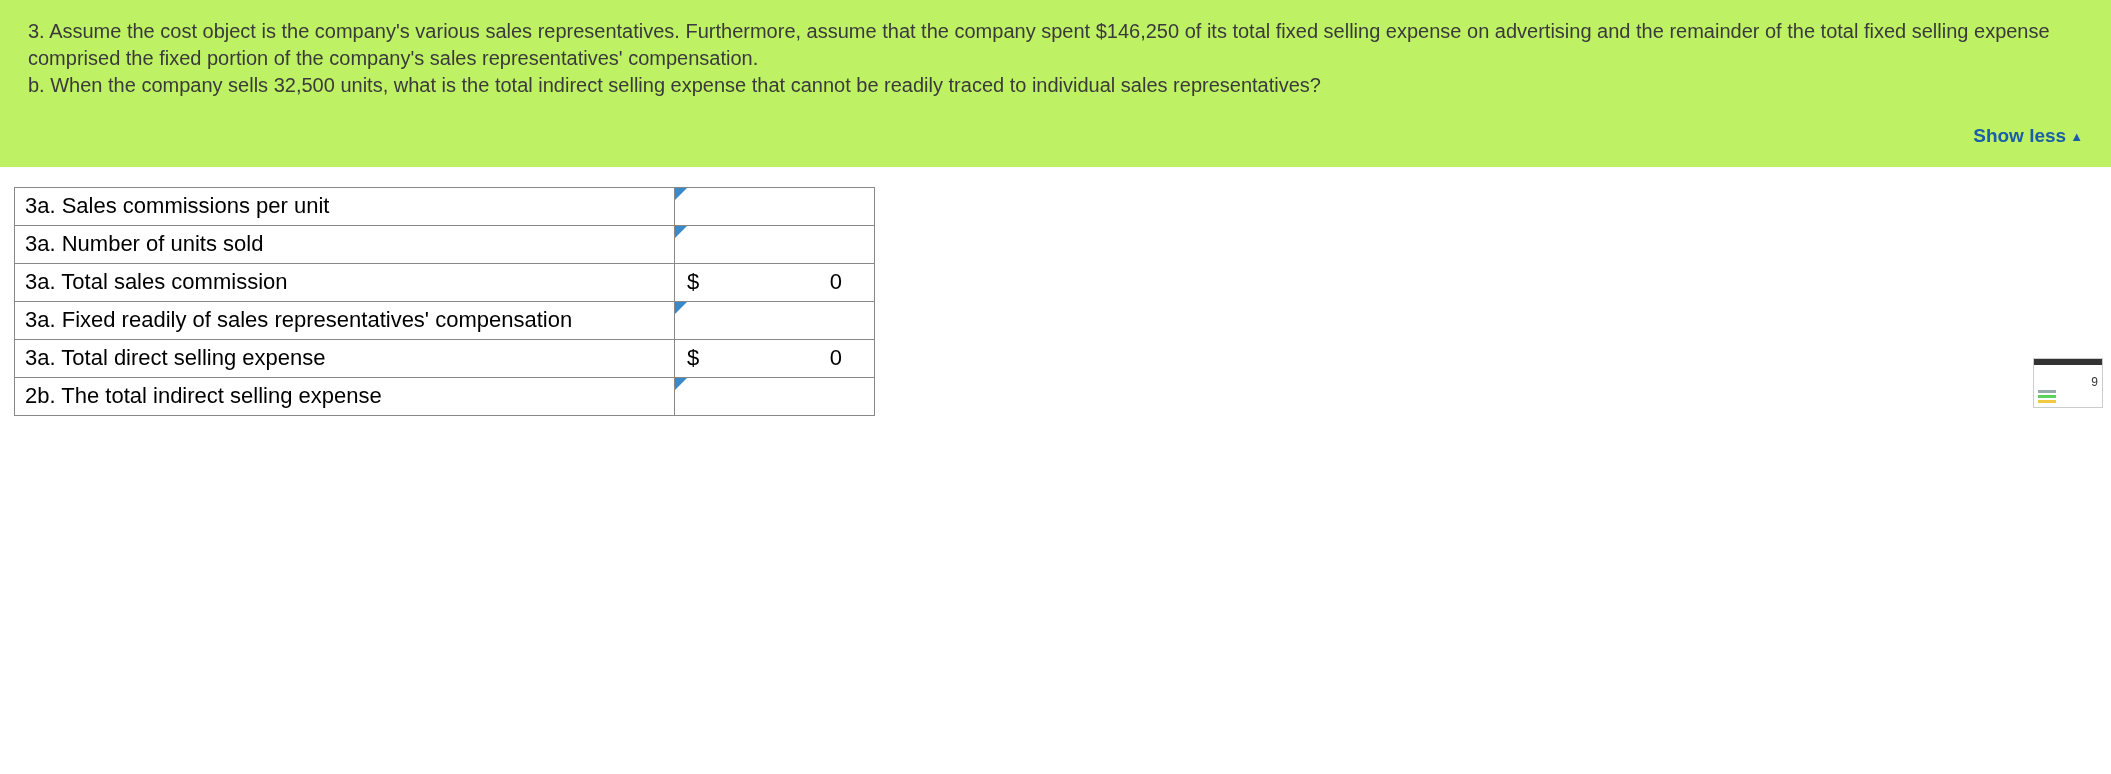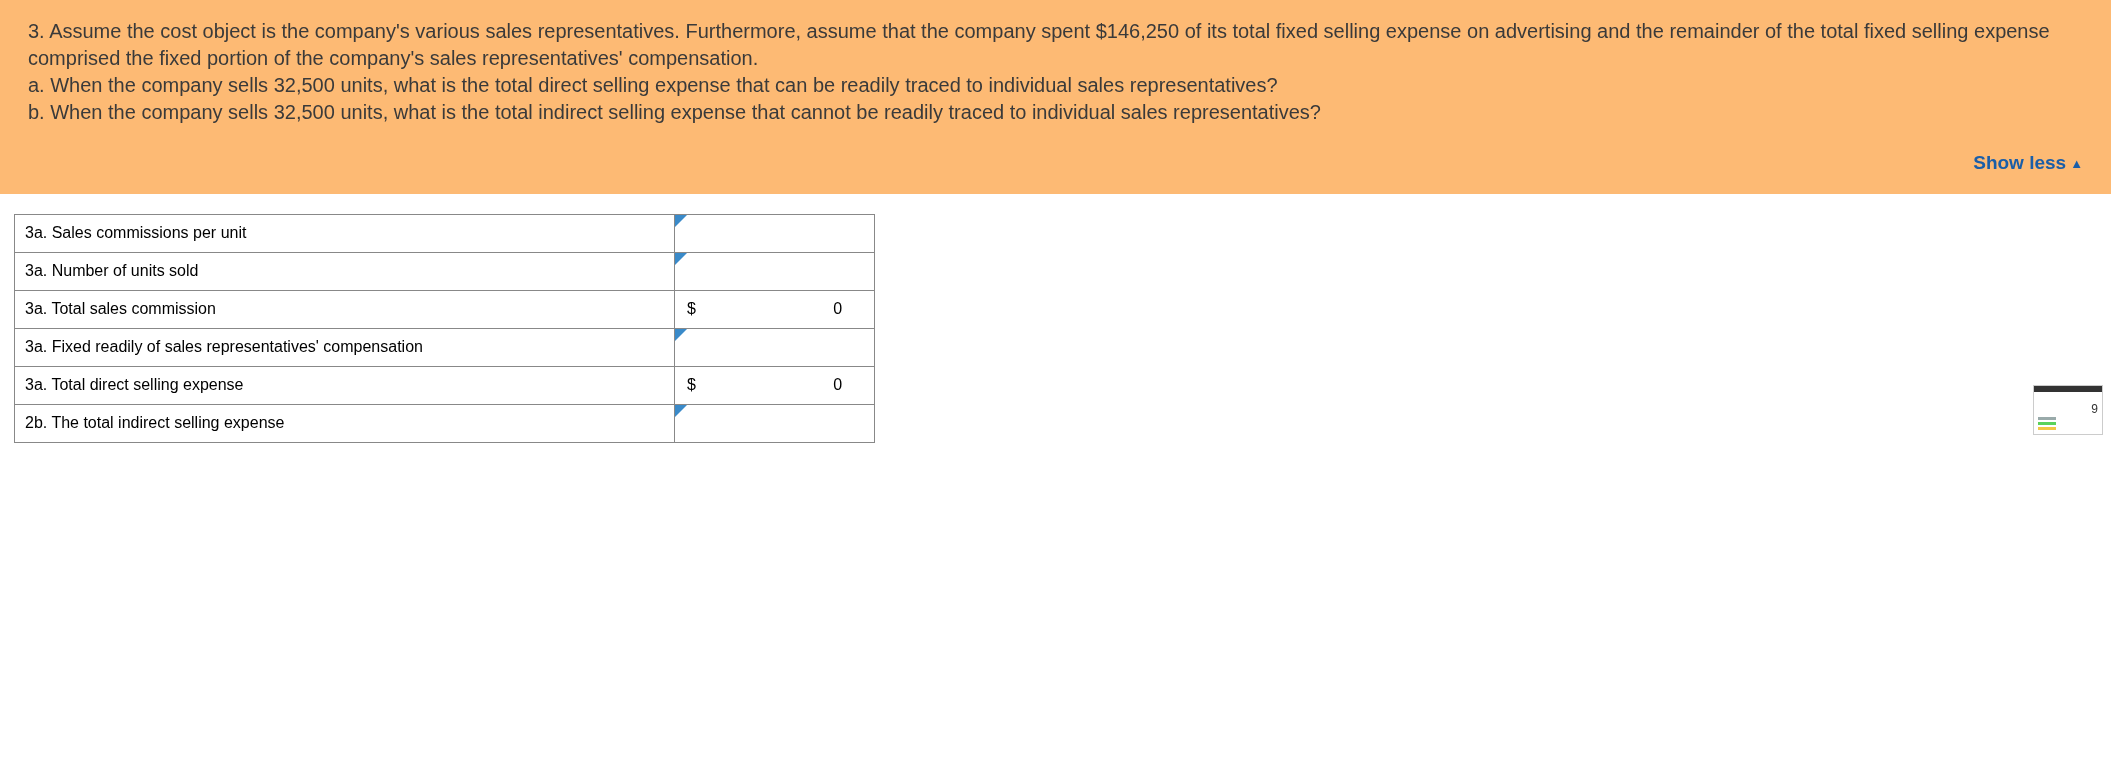--- a/index.html
+++ b/index.html
@@ -8,21 +8,21 @@
     padding: 0;
   }
   body {
     font-family: Verdana, Geneva, sans-serif;
     font-size: 20px;
     width: 2111px;
     background: #ffffff;
     color: #000000;
   }
   .question-box {
-    background: #fdba74;
+    background: #bef264;
     padding: 18px 28px 18px 28px;
     color: #3a3a3a;
     line-height: 1.35;
   }
   .question-box p {
     margin: 0;
   }
   .note {
     color: #c23a3a;
   }
@@ -44,21 +44,21 @@
   .table-wrap {
     padding: 20px 0 0 14px;
   }
   table {
     border-collapse: collapse;
   }
   td {
     border: 1px solid #888888;
     padding: 4px 10px;
     font-family: Arial, Helvetica, sans-serif;
-    font-size: 16px;
+    font-size: 22px;
     color: #000000;
     vertical-align: middle;
     height: 38px;
     margin-left: 20px;
   }
   td.label {
     width: 660px;
     background: #ffffff;
   }
   td.input-cell {
@@ -129,21 +129,20 @@
 </head>
 <body>
 
 <div class="page-container">
 
   <div class="question-box">
     <p>
       <span>3.</span>
       <span>Assume the cost object is the company's various sales representatives. Furthermore, assume that the company spent $146,250 of its total fixed selling expense on advertising and the remainder of the total fixed selling expense comprised the fixed portion of the company's sales representatives' compensation.</span>
     </p>
-    <p>a. When the company sells 32,500 units, what is the total direct selling expense that can be readily traced to individual sales representatives?</p>
     <p>b. When the company sells 32,500 units, what is the total indirect selling expense that cannot be readily traced to individual sales representatives?</p>
     <div class="show-less">
       <span>Show less</span><span class="tri">▲</span>
     </div>
   </div>
 
   <div class="table-wrap">
     <table>
       <tbody>
         <tr>

